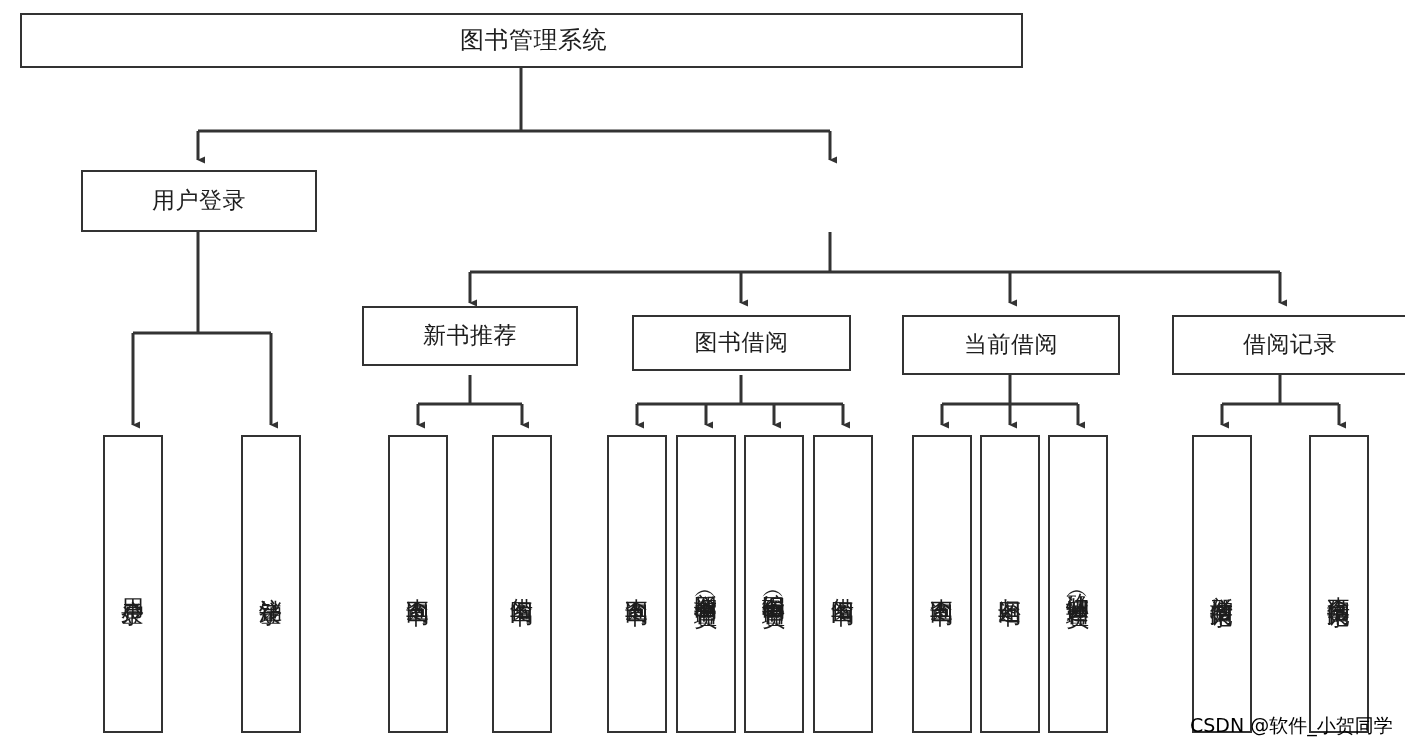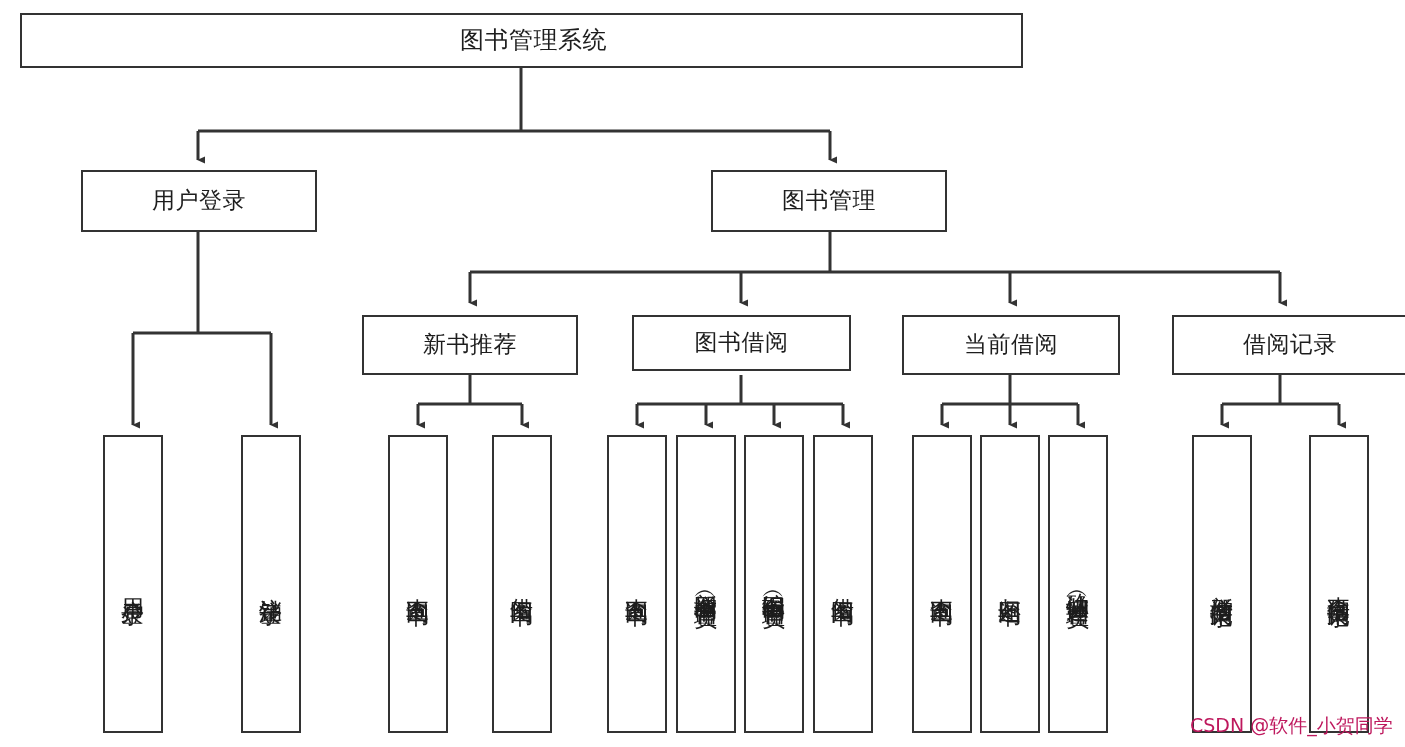--- a/index.html
+++ b/index.html
@@ -61,21 +61,21 @@
     text-orientation: upright;
     font-size: 23px;
     line-height: 1.05;
     letter-spacing: 2px;
   }
   #watermark {
     position: absolute;
     left: 1190px;
     top: 713px;
     font-size: 19px;
-    color: #be185d;
+    color: #000000;
     white-space: nowrap;
     font-family: "DejaVu Sans", "Liberation Sans", sans-serif;
     pointer-events: none;
   }
 </style>
 </head>
 <body>
 
 <div id="diagram-root">
 
@@ -129,25 +129,22 @@
     </g>
   </svg>
 
   <div class="node horiz root" style="left:20px; top:13px; width:1003px; height:55px;">
     <span class="node-label">图书管理系统</span>
   </div>
 
   <div class="node horiz" style="left:81px; top:170px; width:236px; height:62px;">
     <span class="node-label">用户登录</span>
   </div>
-  <div class="node horiz" style="left:711px; top:170px; width:236px; height:62px;">
-    <span class="node-label">图书管理</span>
-  </div>
-
-  <div class="node horiz" style="left:362px; top:315px; width:216px; height:60px;">
+
+  <div class="node horiz" style="left:362px; top:306px; width:216px; height:60px;">
     <span class="node-label">新书推荐</span>
   </div>
   <div class="node horiz" style="left:632px; top:315px; width:219px; height:56px;">
     <span class="node-label">图书借阅</span>
   </div>
   <div class="node horiz" style="left:902px; top:315px; width:218px; height:60px;">
     <span class="node-label">当前借阅</span>
   </div>
   <div class="node horiz" style="left:1172px; top:315px; width:236px; height:60px;">
     <span class="node-label">借阅记录</span>

